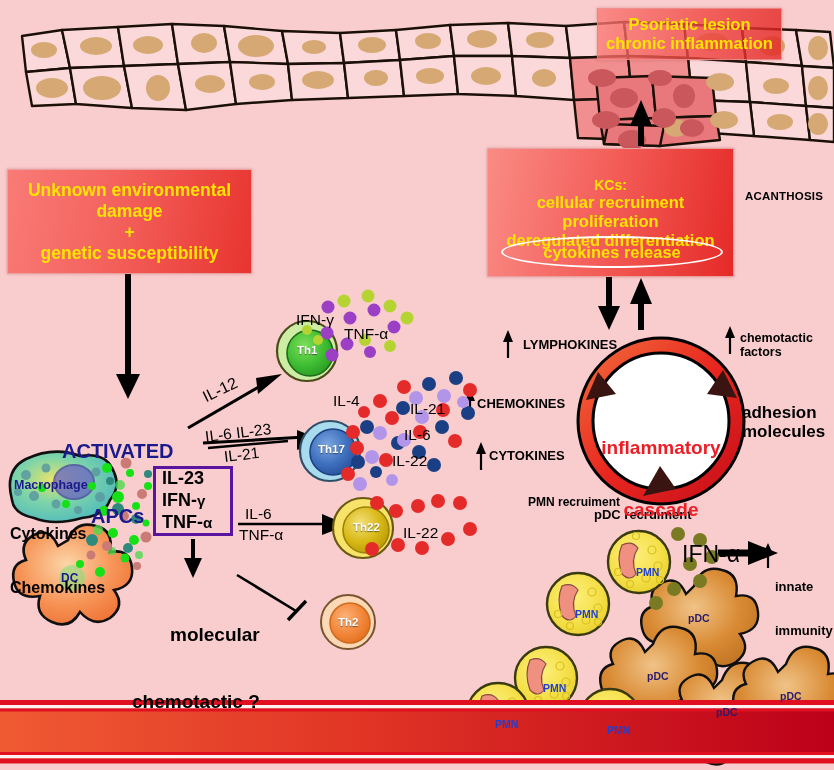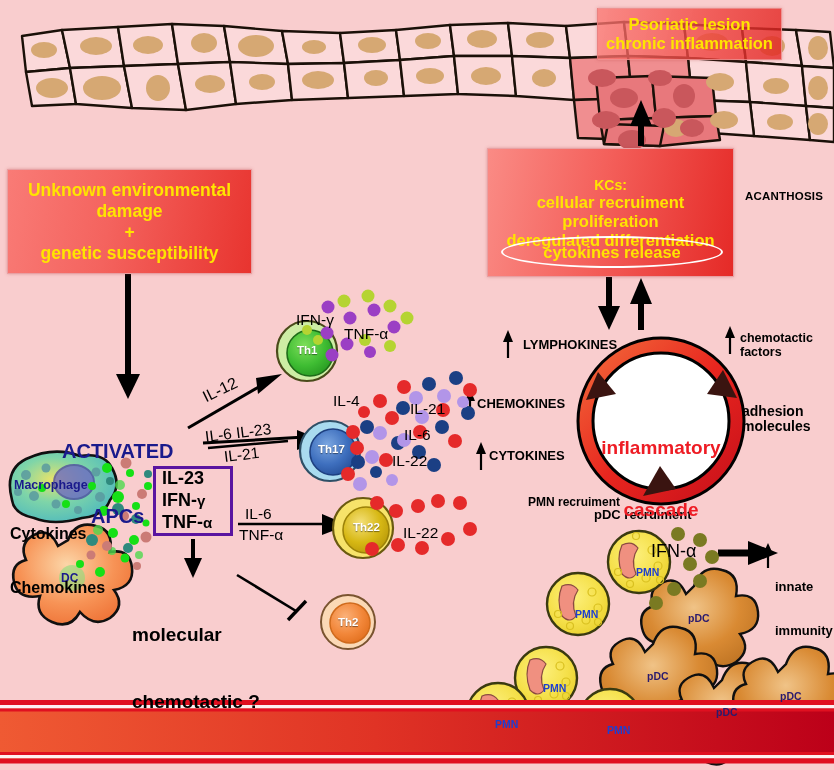--- a/index.html
+++ b/index.html
@@ -91,29 +91,29 @@
 
   
   .ck{position:absolute;color:#000;font-size:15.5px;}
   #ck-ifng{left:296px;top:311px;}
   #ck-tnfa{left:344px;top:325px;}
   #ck-il17{left:333px;top:392px;}
   #ck-il21{left:410px;top:400px;}
   #ck-il6{left:404px;top:426px;}
   #ck-il22{left:392px;top:452px;}
   #ck-il22b{left:403px;top:524px;}
-  #ck-ifna{left:651px;top:541px;font-size:18px;}
+  #ck-ifna{left:682px;top:541px;font-size:23px;}
 
   
   .casc{position:absolute;color:#000;font-weight:bold;}
   #c-lymph{left:523px;top:337px;font-size:13px;}
   #c-chemo{left:477px;top:396px;font-size:13px;}
   #c-cyto{left:489px;top:448px;font-size:13px;}
   #c-chemotactic{left:740px;top:332px;font-size:12.5px;line-height:1.1;}
-  #c-adhesion{left:742px;top:404px;font-size:14px;line-height:1.1;}
+  #c-adhesion{left:742px;top:404px;font-size:17px;line-height:1.1;}
   #c-pmn{left:528px;top:495px;font-size:12px;}
   #c-pdc{left:594px;top:507px;font-size:13px;}
   #c-inflam{left:601px;top:396px;width:120px;text-align:center;color:#ee1c24;font-weight:bold;font-size:19px;line-height:1.1;}
 
   #c-innate{left:775px;top:551px;font-size:13px;font-weight:bold;line-height:1.12;}
 
   .pmnlab{position:absolute;color:#1f3fd0;font-weight:bold;font-size:10.5px;}
   .pdclab{position:absolute;color:#2a1a6e;font-weight:bold;font-size:10.5px;}
 </style>
 </head>
@@ -681,21 +681,21 @@
   <div>Chemokines</div>
 </div>
 
 <div id="box-triad">
   <div>IL-23</div>
   <div><span>IFN-</span><span class="gk">γ</span></div>
   <div><span>TNF-</span><span class="gk">α</span></div>
 </div>
 
 <div class="lbl" id="lbl-molcoord">
-  <div style="text-align:left">molecular</div>
+  <div style="text-align:right">molecular</div>
   <div>chemotactic ?</div>
 </div>
 
 <div class="arrlbl" id="al-il12">IL-12</div>
 <div class="arrlbl" id="al-il6il23">IL-6 IL-23</div>
 <div class="arrlbl" id="al-il21">IL-21</div>
 <div class="arrlbl" id="al-il6b">IL-6</div>
 <div class="arrlbl" id="al-tnfa">TNF-α</div>
 
 <div class="cellname" id="cn-th1">Th1</div>

